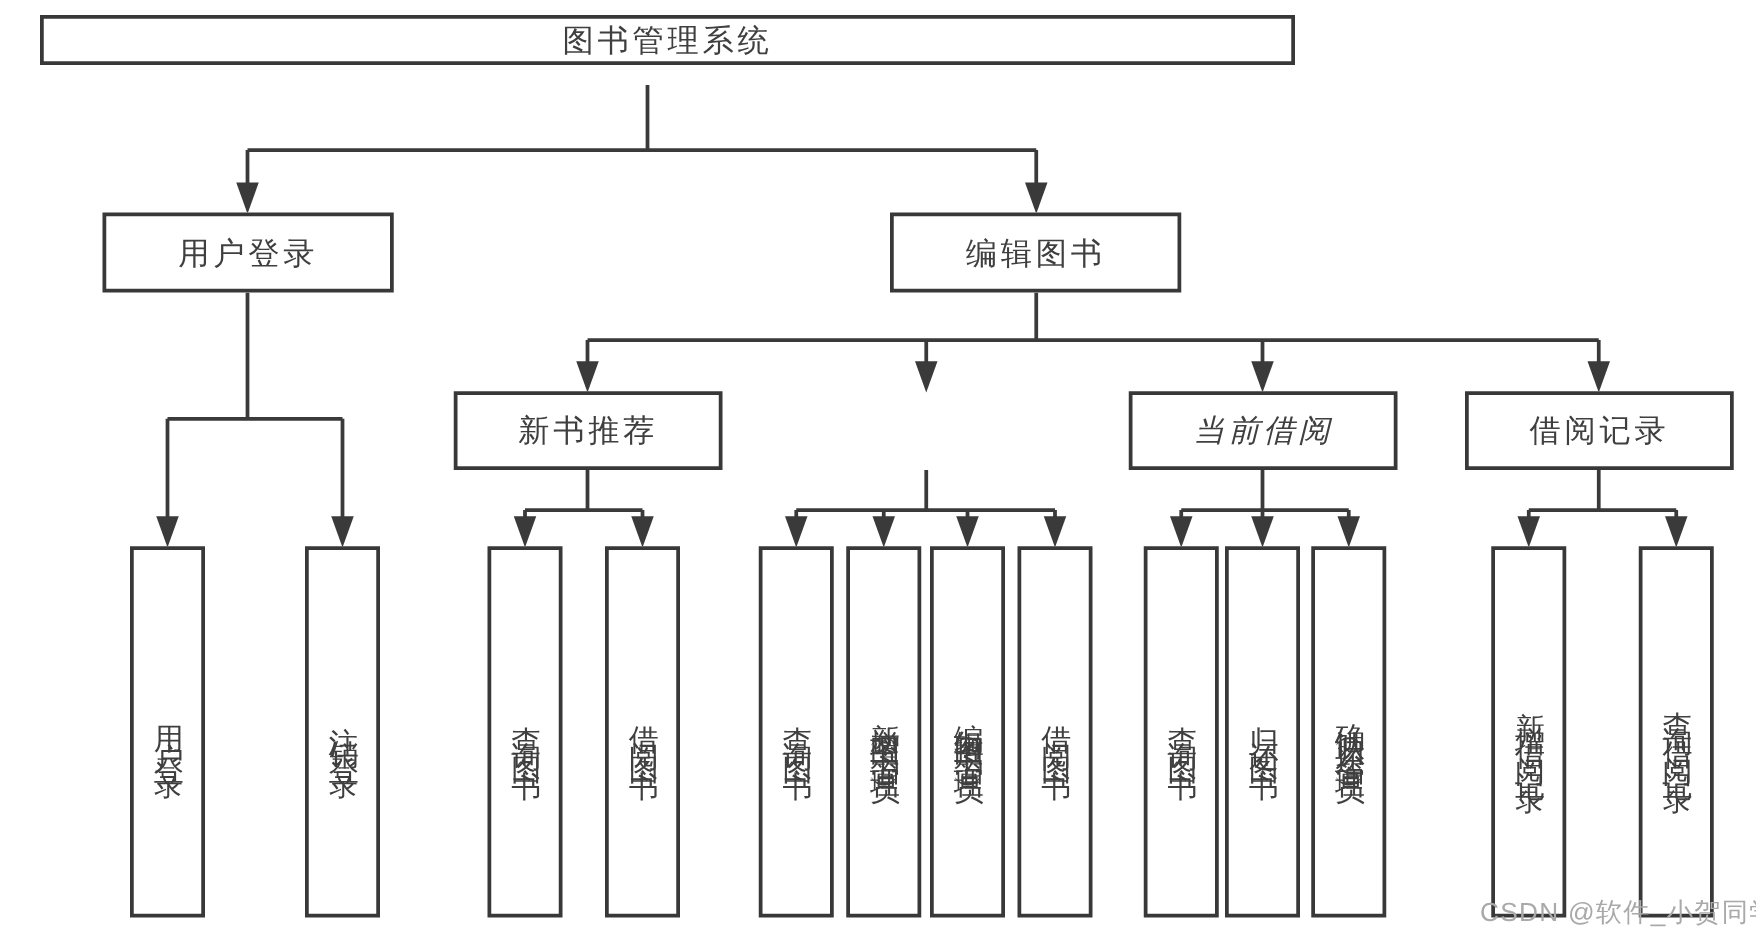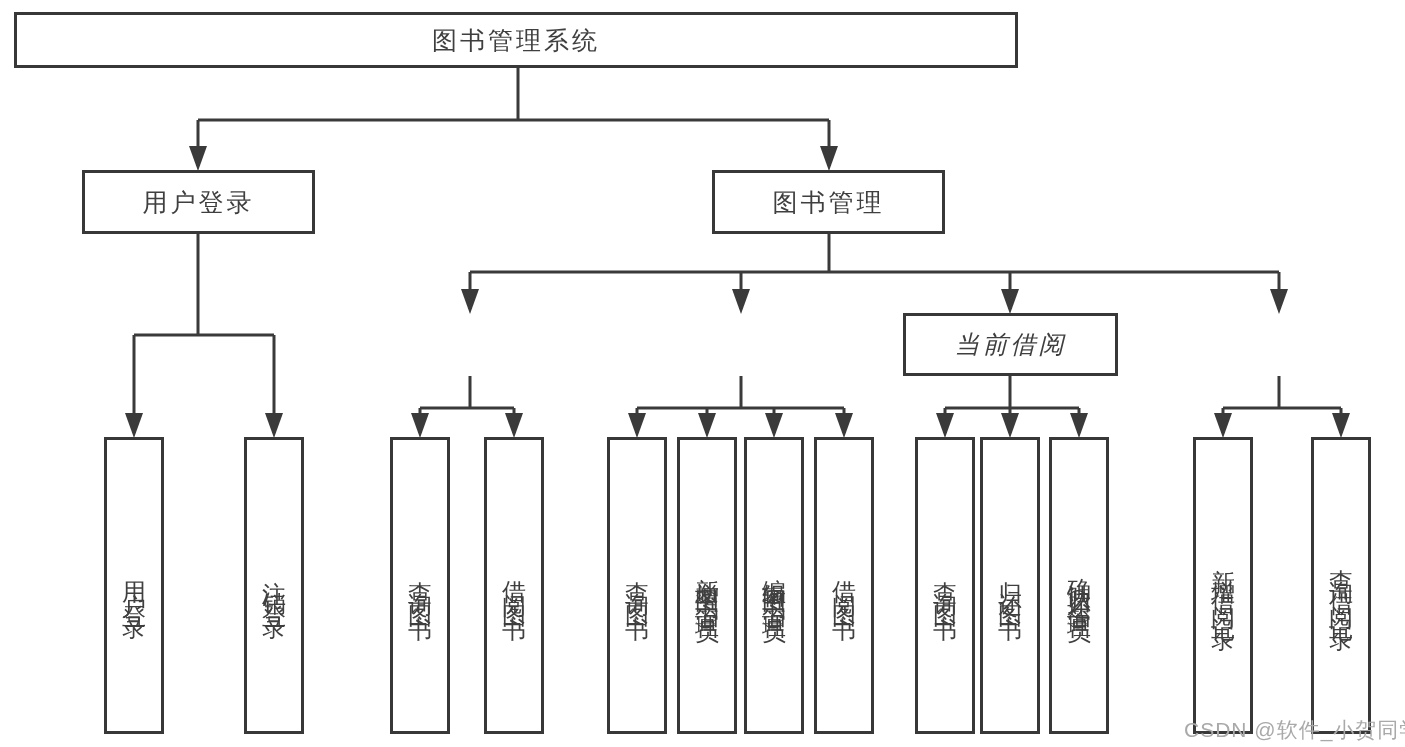--- a/index.html
+++ b/index.html
@@ -41,21 +41,21 @@
     text-orientation: mixed;
     font-size: 24px;
     letter-spacing: 12px;
     line-height: 1;
     white-space: nowrap;
   }
   .vlabel.long {
     letter-spacing: 6px;
   }
   
-  .n-root            { left: 14px;   top: 12px;  width: 1004px; height: 56px; }
+  .n-root            { left: 32px;   top: 12px;  width: 1004px; height: 40px; }
   .n-user-login      { left: 82px;   top: 170px; width: 233px;  height: 64px; }
   .n-book-mgmt       { left: 712px;  top: 170px; width: 233px;  height: 64px; }
   .lvl3              { top: 313px; width: 215px; height: 63px; }
   .n-new-book-rec    { left: 363px; }
   .n-book-borrow     { left: 633px; }
   .n-current-borrow  { left: 903px; font-style: italic; }
   .n-borrow-records  { left: 1172px; }
   .leaf              { top: 437px; width: 60px; height: 297px; }
   .n-leaf-user-login     { left: 104px; }
   .n-leaf-logout         { left: 244px; }
@@ -130,25 +130,31 @@
   </svg>
 
   <div class="node n-root">
     <span class="hlabel">图书管理系统</span>
   </div>
 
   <div class="node n-user-login">
     <span class="hlabel">用户登录</span>
   </div>
   <div class="node n-book-mgmt">
-    <span class="hlabel">图书管理</span>
+    <span class="hlabel">编辑图书</span>
   </div>
 
+  <div class="node lvl3 n-new-book-rec">
+    <span class="hlabel">新书推荐</span>
+  </div>
   <div class="node lvl3 n-current-borrow">
     <span class="hlabel">当前借阅</span>
+  </div>
+  <div class="node lvl3 n-borrow-records">
+    <span class="hlabel">借阅记录</span>
   </div>
 
   <div class="node leaf n-leaf-user-login">
     <span class="vlabel">用户登录</span>
   </div>
   <div class="node leaf n-leaf-logout">
     <span class="vlabel">注销登录</span>
   </div>
   <div class="node leaf n-leaf-query-book-1">
     <span class="vlabel">查询图书</span>

